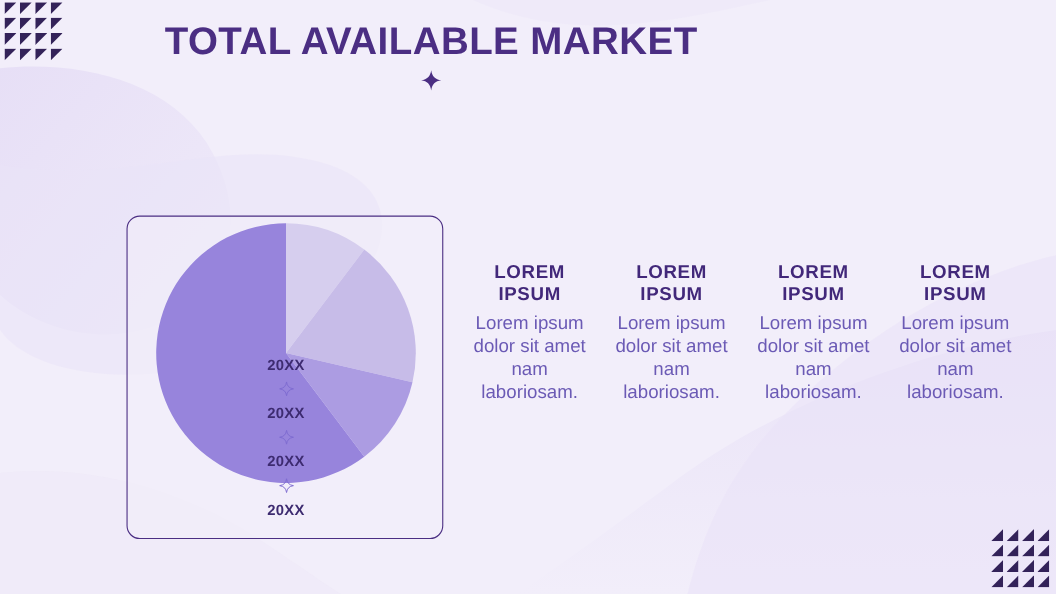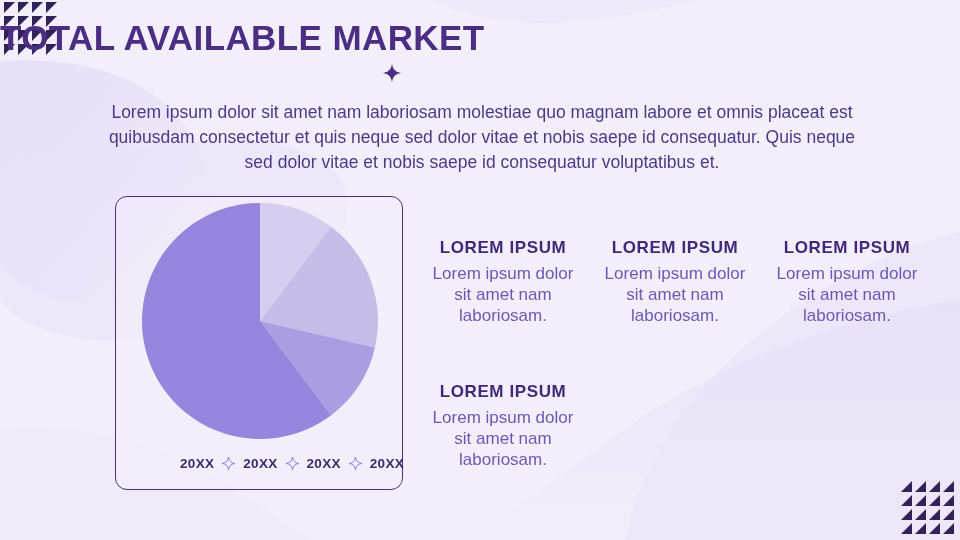--- a/index.html
+++ b/index.html
@@ -61,21 +61,21 @@
   .tri-grid.bottom-right .tri {
     clip-path: polygon(100% 0, 100% 100%, 0 100%);
   }
 
   
   .header {
     position: absolute;
     top: 16px;
     left: 0;
     width: 784px;
-    text-align: left;
+    text-align: center;
   }
   .slide-title {
     margin: 0;
     font-size: 35px;
     line-height: 44px;
     font-weight: bold;
     letter-spacing: 0.4px;
     color: #4B2E83;
     font-family: "Liberation Sans", sans-serif;
   }
@@ -126,22 +126,23 @@
   }
 
   
   .legend {
     position: absolute;
     left: 0;
     bottom: 18px;
     width: 288px;
     display: flex;
     align-items: center;
-    justify-content: flex-end;
+    justify-content: center;
     gap: 7px;
+    flex-direction: column;
   }
   .legend-label {
     font-size: 13.5px;
     font-weight: bold;
     color: #3D2B70;
     letter-spacing: 0.3px;
   }
   .legend-sep {
     width: 15px;
     height: 15px;
@@ -149,21 +150,21 @@
     flex: 0 0 auto;
   }
 
   
   .features {
     position: absolute;
     left: 430px;
     top: 238px;
     width: 490px;
     display: grid;
-    grid-template-columns: 1fr 1fr 1fr;
+    grid-template-columns: 1fr 1fr 1fr 1fr;
     grid-template-rows: auto auto;
     row-gap: 56px;
     column-gap: 26px;
   }
   .feature {
     text-align: center;
   }
   .feature-title {
     margin: 0 0 5px 0;
     font-size: 17px;
@@ -241,21 +242,20 @@
     <span class="tri"></span>
   </div>
 
   <div class="header">
     <h1 class="slide-title">TOTAL AVAILABLE MARKET</h1>
     <svg class="title-sparkle" viewBox="0 0 24 24" aria-hidden="true">
       <path d="M12 2 C12.9 8.1 15.9 11.1 22 12 C15.9 12.9 12.9 15.9 12 22 C11.1 15.9 8.1 12.9 2 12 C8.1 11.1 11.1 8.1 12 2 Z" fill="#4B2E83"></path>
     </svg>
   </div>
 
-  <p class="intro">Lorem ipsum dolor sit amet nam laboriosam molestiae quo magnam labore et omnis placeat est quibusdam consectetur et quis neque sed dolor vitae et nobis saepe id consequatur. Quis neque sed dolor vitae et nobis saepe id consequatur voluptatibus et.</p>
 
   <div class="chart-card">
 
     <div class="pie-wrap">
       <svg class="pie-svg" width="238" height="238" viewBox="0 0 238 238" aria-hidden="true">
         <g transform="translate(119,119)">
 
           <path d="M0,0 L0.00,-118.00 A118,118 0 0,1 71.15,-94.14 Z" fill="#D6CEEE"></path>
 
           <path d="M0,0 L71.15,-94.14 A118,118 0 0,1 114.99,26.46 Z" fill="#C7BCE8"></path>

